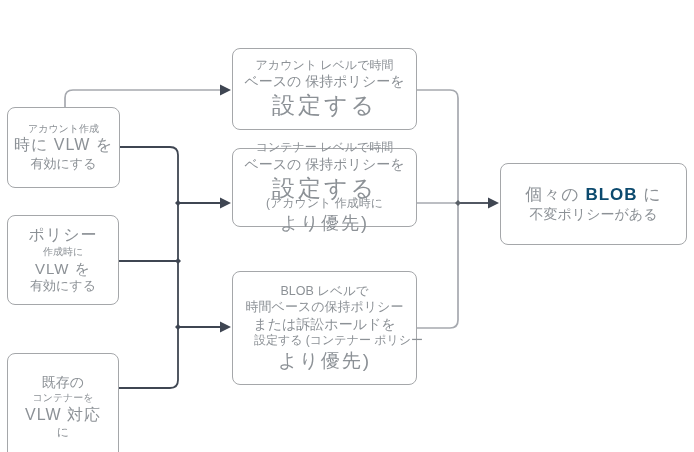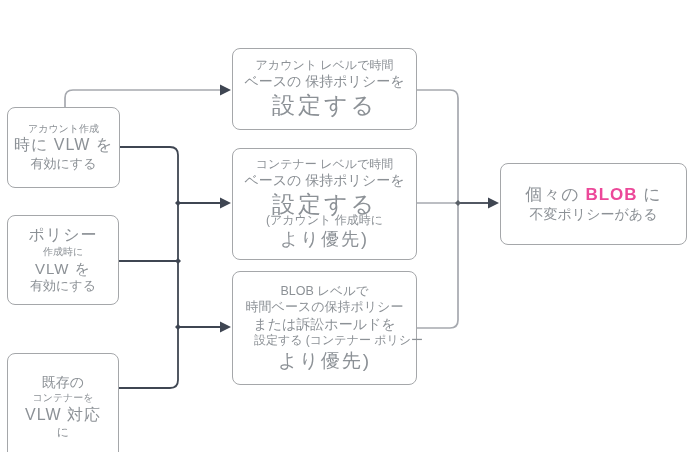--- a/index.html
+++ b/index.html
@@ -25,21 +25,21 @@
   .fs125{font-size:12.5px;}
   .fs13{font-size:13px;}
   .fs135{font-size:14px;}
   .fs14{font-size:14px;}
   .fs15{font-size:15px;}
   .fs16{font-size:16px;}
   .fs17{font-size:17px;}
   .fs18{font-size:18px;}
   .fs19{font-size:19px;}
   .fs21{font-size:23px;}
-  .bold{font-weight:bold;color:#ec4899;text-align:center;}
+  .bold{font-weight:bold;color:#0c4a6e;text-align:center;}
   .sp1{letter-spacing:1px;}
   .sp2{letter-spacing:2px;}
   .sp3{letter-spacing:3px;}
   .overlap{margin-top:-7px;}
   .nowrap{white-space:nowrap;overflow:visible;}
   .node.allow-overflow{overflow:visible;}
   .inlinespan span{display:inline;}
 </style>
 </head>
 <body>
@@ -93,21 +93,21 @@
     <span class="fs16 sp1">VLW 対応</span>
     <span class="fs12">に</span>
   </div>
 
   <div class="node" style="left:232px;top:48px;width:185px;height:82px;">
     <span class="fs12">アカウント レベルで時間</span>
     <span class="fs135">ベースの 保持ポリシーを</span>
     <span class="fs21 sp3">設定する</span>
   </div>
 
-  <div class="node" style="left:232px;top:148px;width:185px;height:112px;text-align:center;">
+  <div class="node" style="left:232px;top:148px;width:185px;height:79px;text-align:center;">
     <span class="fs12">コンテナー レベルで時間</span>
     <span class="fs135">ベースの 保持ポリシーを</span>
     <span class="fs21 sp3">設定する</span>
     <span class="fs12 overlap">(アカウント 作成時に</span>
     <span class="fs18 sp2">より優先)</span>
   </div>
 
   <div class="node allow-overflow" style="left:232px;top:271px;width:185px;height:114px;">
     <span class="fs125">BLOB レベルで</span>
     <span class="fs13">時間ベースの保持ポリシー</span>

